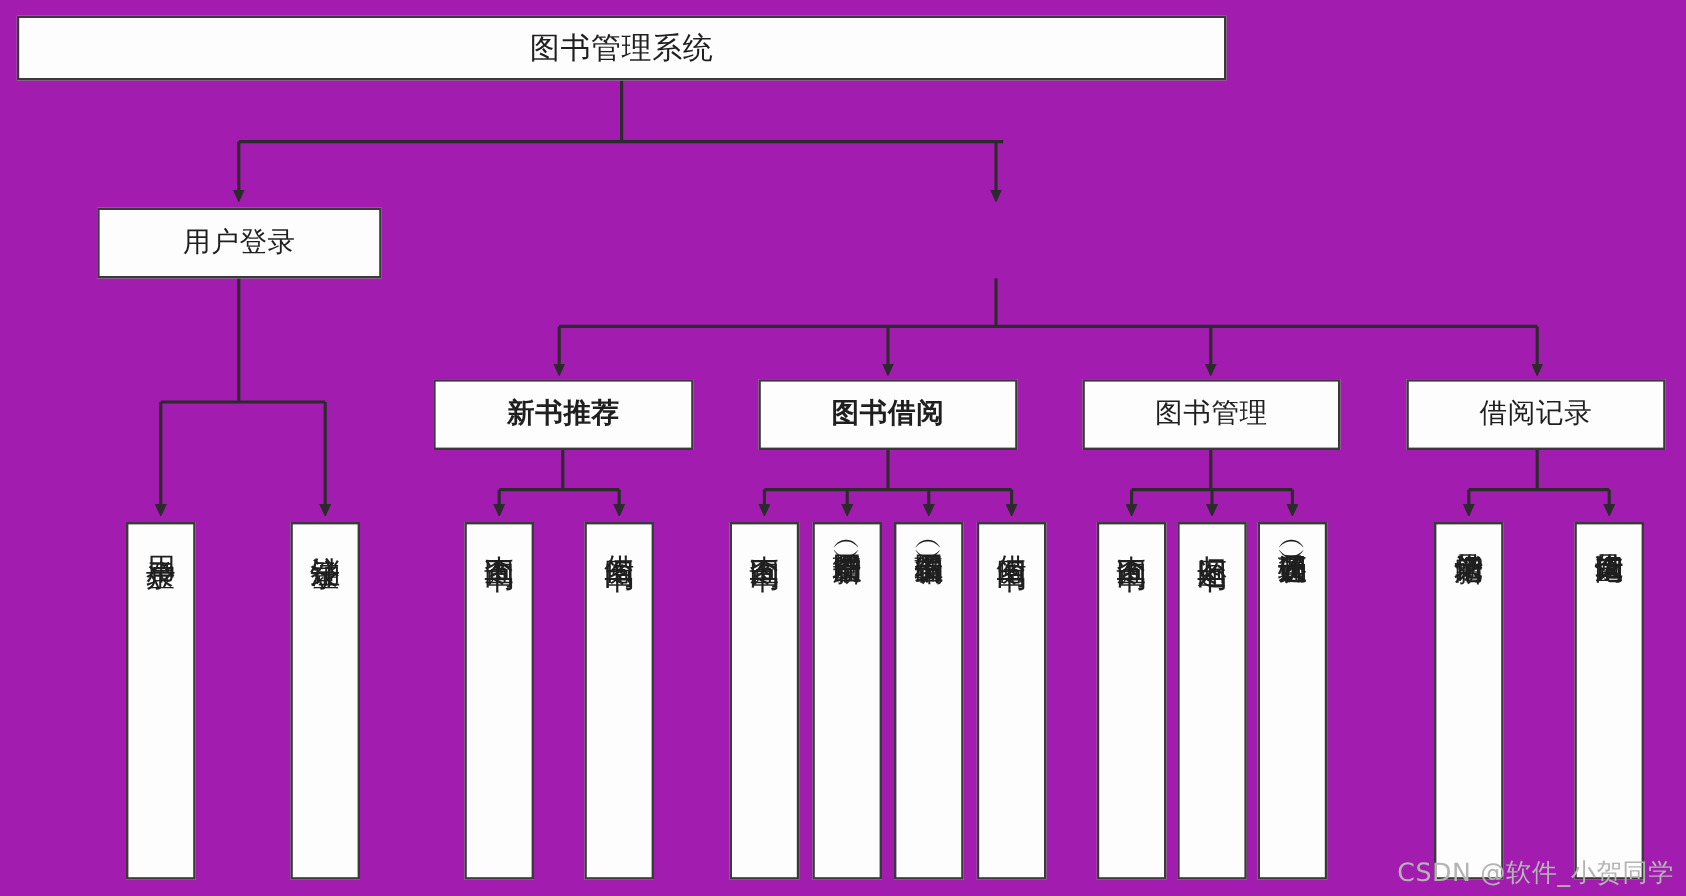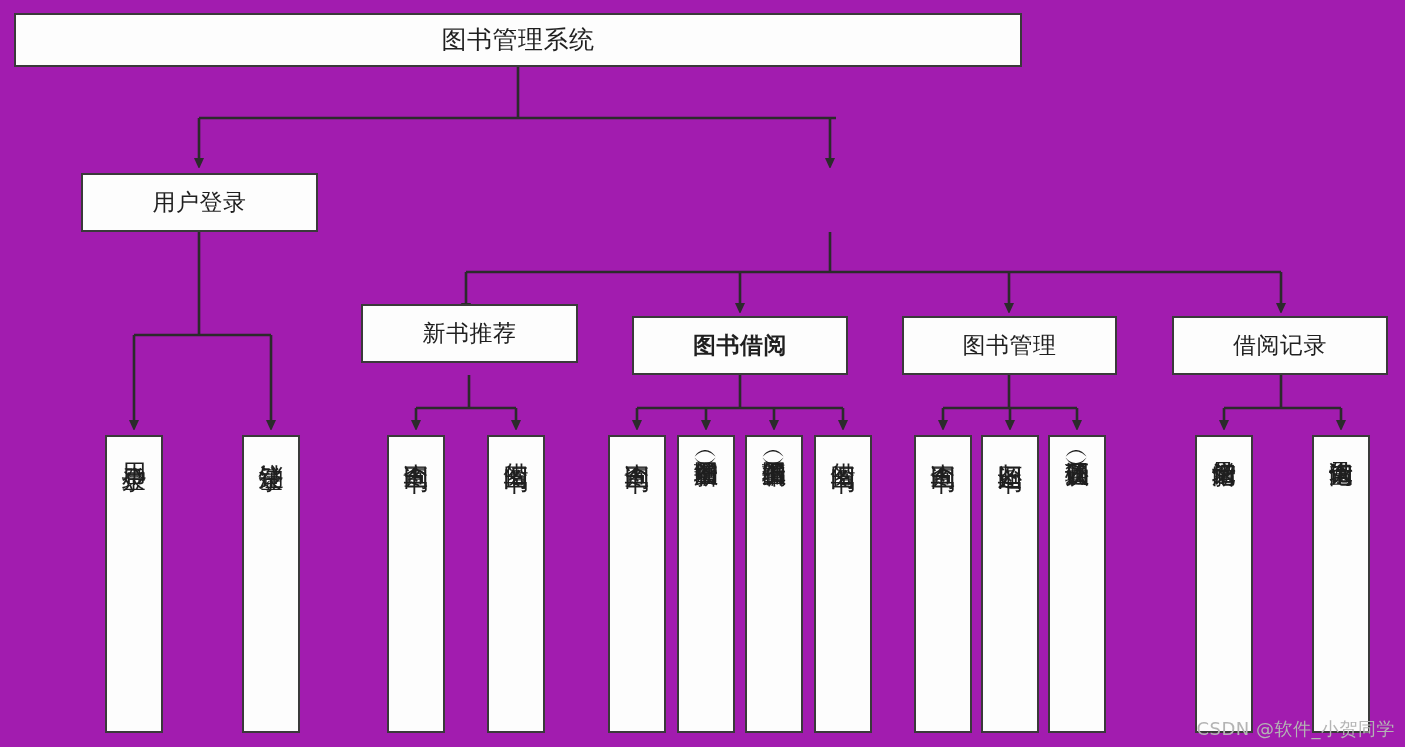--- a/index.html
+++ b/index.html
@@ -65,21 +65,21 @@
     white-space: nowrap;
   }
   .node.vert.tall .lbl {
     font-size: 24px;
     letter-spacing: 0px;
   }
   .watermark {
     position: absolute;
     right: 10px;
     bottom: 6px;
-    font-size: 18px;
+    font-size: 21px;
     color: #b4b4b4;
     z-index: 5;
     white-space: nowrap;
     letter-spacing: 0.5px;
   }
 </style>
 </head>
 <body>
 
 <div id="canvas">
@@ -136,21 +136,21 @@
 
   <div class="node horiz root" style="left:14px; top:13px; width:1008px; height:54px;">
     <span class="lbl">图书管理系统</span>
   </div>
 
   <div class="node horiz" style="left:81px; top:173px; width:237px; height:59px;">
     <span class="lbl">用户登录</span>
   </div>
 
 
-  <div class="node horiz" style="left:361px; top:304px; width:217px; height:59px;">
+  <div class="node horiz" style="left:361px; top:316px; width:217px; height:59px;font-weight:bold;">
     <span class="lbl">新书推荐</span>
   </div>
 
   <div class="node horiz" style="left:632px; top:316px; width:216px; height:59px;font-weight:bold;">
     <span class="lbl">图书借阅</span>
   </div>
 
   <div class="node horiz" style="left:902px; top:316px; width:215px; height:59px;">
     <span class="lbl">图书管理</span>
   </div>

